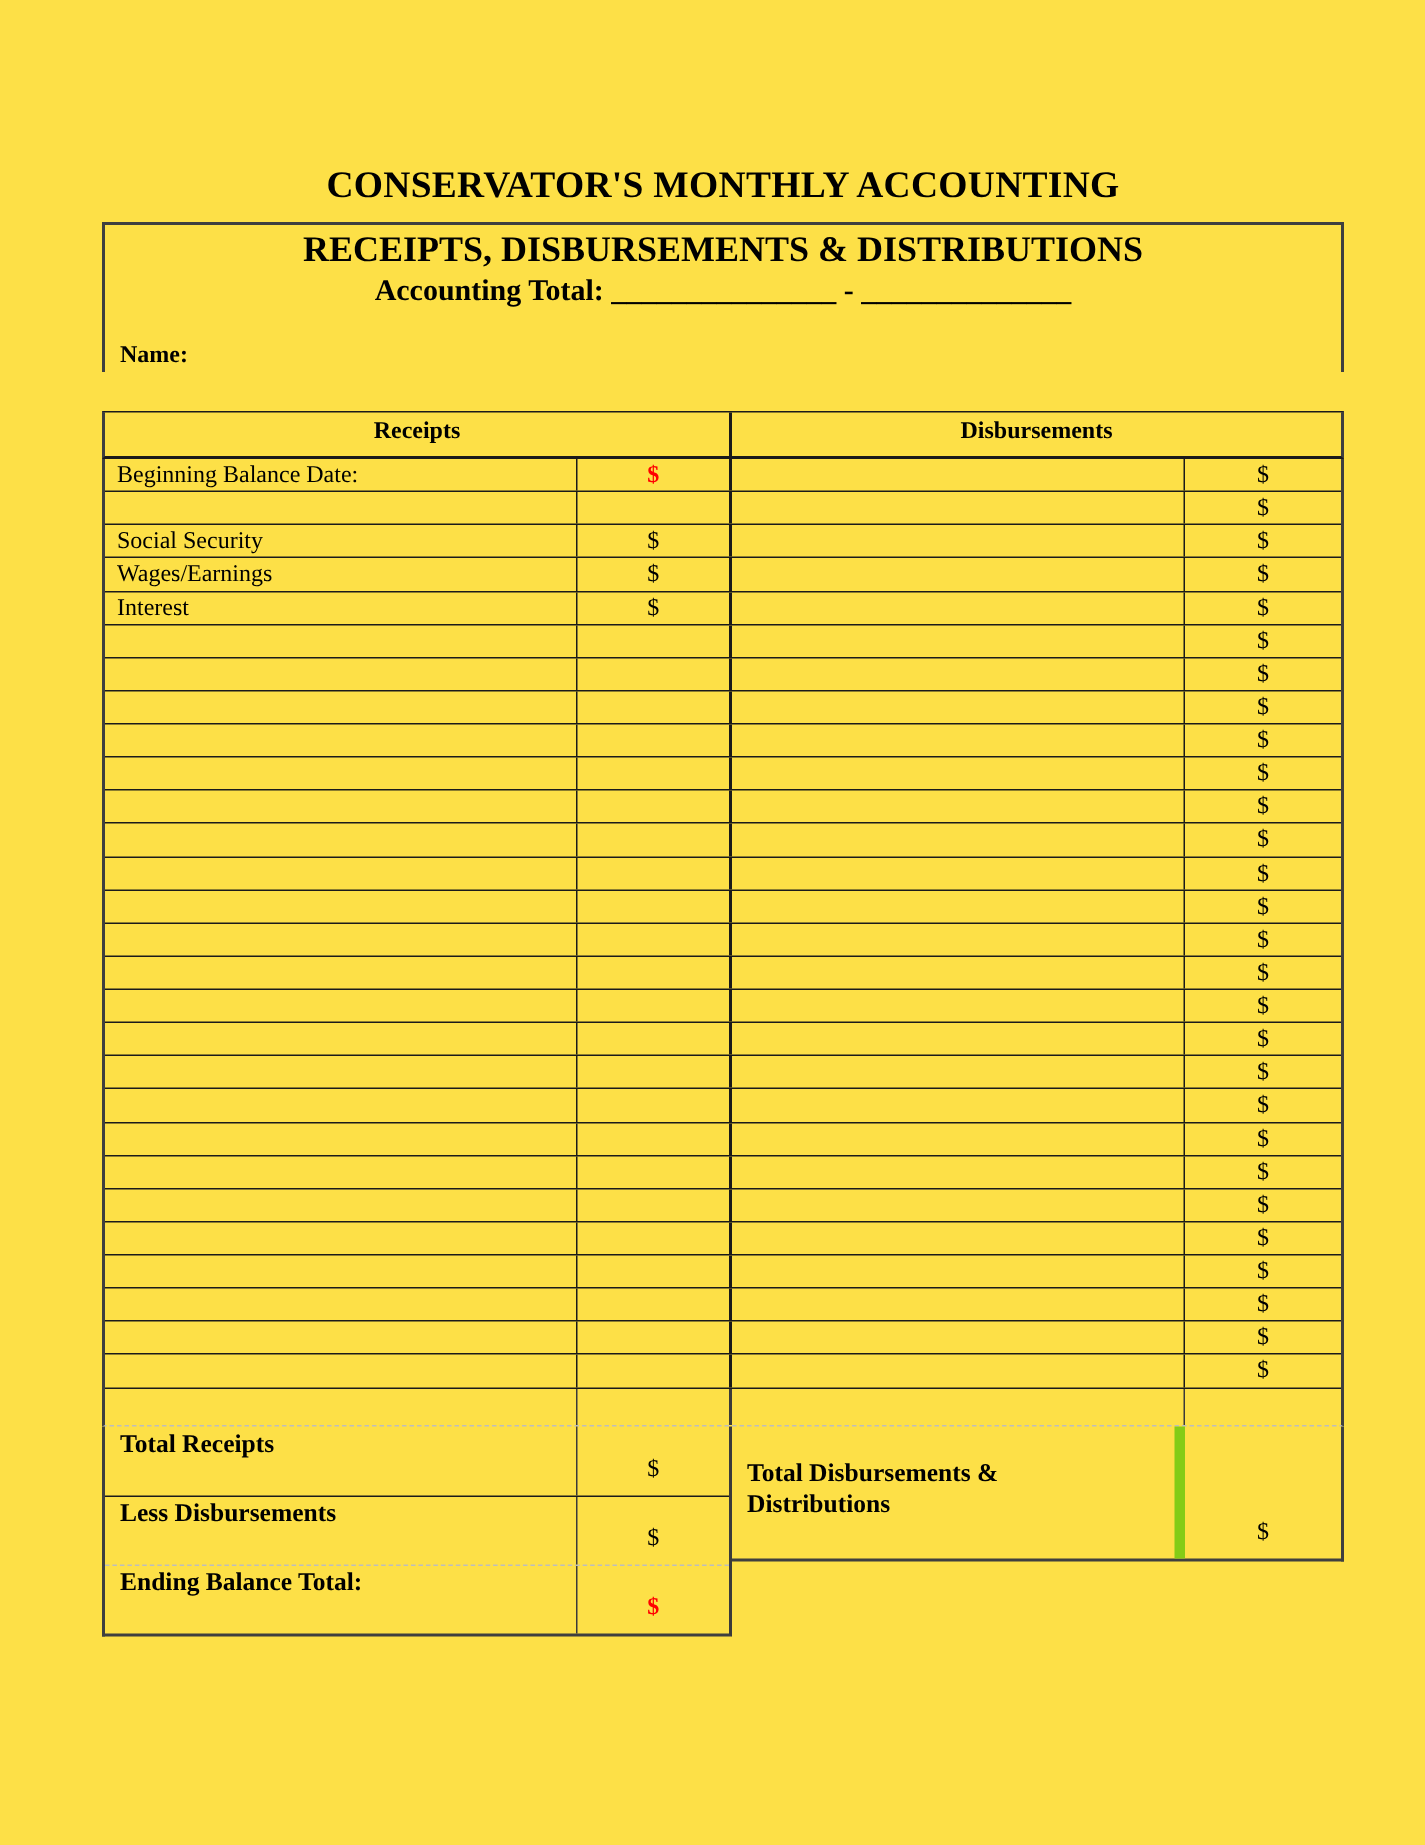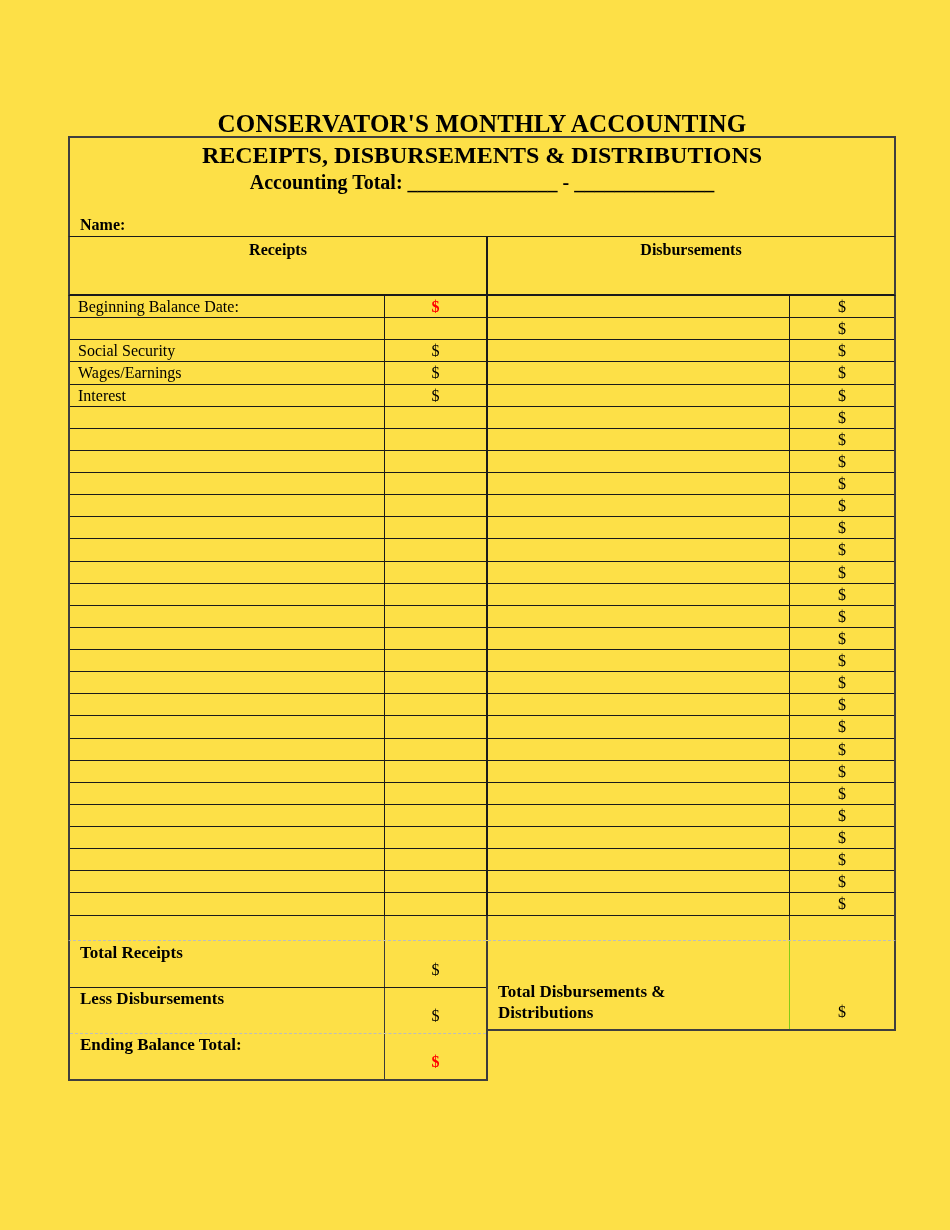--- a/index.html
+++ b/index.html
@@ -18,21 +18,21 @@
     left: 68px; top: 110px; width: 828px;
     text-align: center;
     font-size: 25px; font-weight: bold;
     line-height: 28px;
     letter-spacing: 0.2px;
     white-space: nowrap;
   }
   
   .form-box {
     position: absolute;
-    left: 68px; top: 136px; width: 828px;
+    left: 68px; top: 148px; width: 828px;
   }
   .box-header {
     position: relative;
     height: 100px;
     border-top: 2px solid #3f3f3f;
     border-left: 2px solid #3f3f3f;
     border-right: 2px solid #3f3f3f;
     padding-top: 4px;
   }
   .form-title {
@@ -51,25 +51,26 @@
   .period-line .blank { letter-spacing: 0; }
   .name-line {
     position: absolute;
     left: 10px; bottom: 2px;
     font-size: 16px; font-weight: bold;
   }
   
   .col-headers {
     display: grid;
     grid-template-columns: 418px 1fr;
-    height: 60px;
+    height: 32px;
     border-left: 2px solid #3f3f3f;
     border-right: 2px solid #3f3f3f;
     border-top: 1px solid #1a1a1a;
     border-bottom: 2px solid #1a1a1a;
+    margin-top: 26px;
   }
   .col-headers .hcell {
     text-align: center;
     font-size: 16px; font-weight: bold;
     padding-top: 4px;
   }
   .col-headers .hcell.first { border-right: 2px solid #1a1a1a; }
   
   .data-rows {
     border-left: 2px solid #3f3f3f;
@@ -134,24 +135,24 @@
   .totals-right {
     width: 408px;
     height: 90px;
     border-right: 2px solid #3f3f3f;
     border-bottom: 2px solid #3f3f3f;
     display: grid;
     grid-template-columns: 302px 1fr;
   }
   .totals-right .trlabel {
     padding-left: 10px; padding-bottom: 6px;
-    display: flex; align-items: flex-end;
+    display: flex; align-items: center;
     font-size: 17px; font-weight: bold;
     line-height: 21px;
-    border-right: 1px solid #84cc16;
+    border-right: 7px solid #84cc16;
   }
   .totals-right .trlabel .wrap { max-width: 220px; }
   .totals-right .tramt {
     display: flex; align-items: flex-end; justify-content: center;
     padding-bottom: 8px;
     font-size: 16px;
   }
 </style>
 </head>
 <body>

